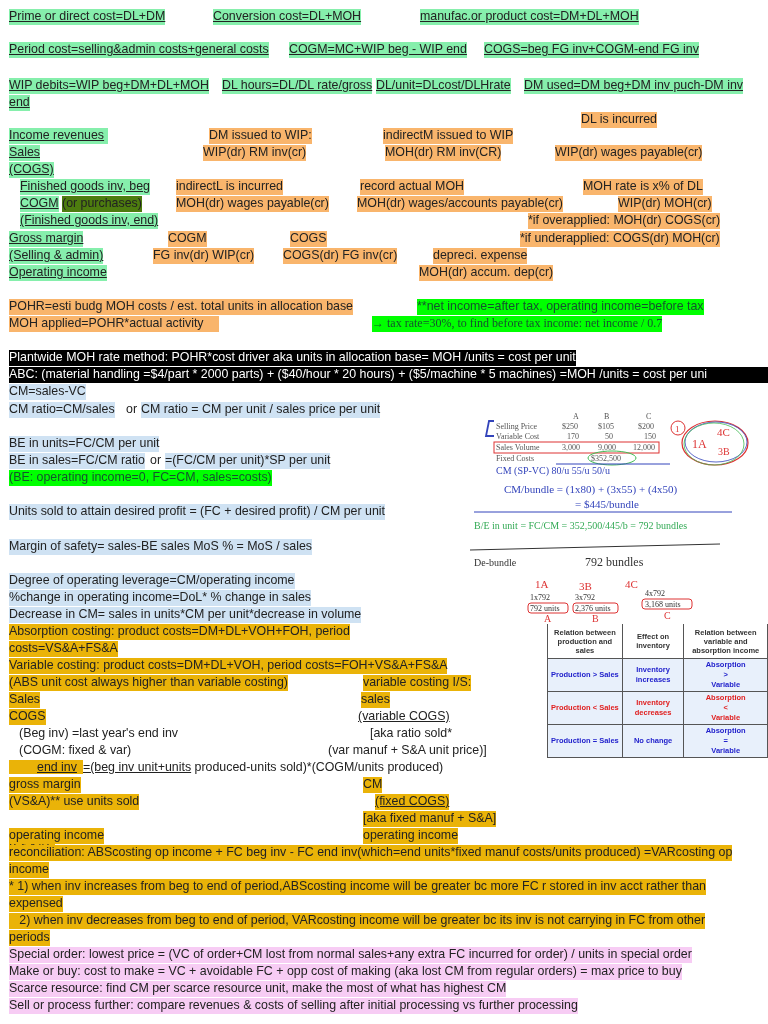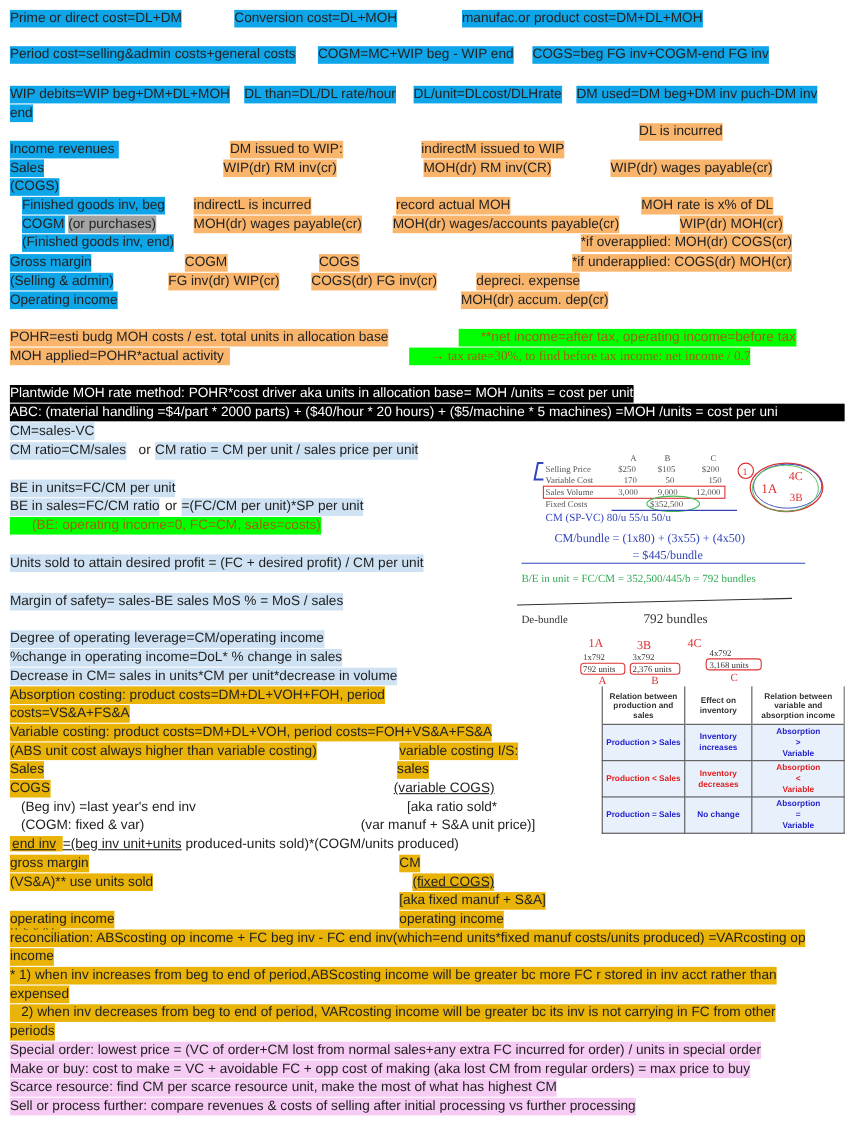--- a/index.html
+++ b/index.html
@@ -1,22 +1,22 @@
 <!DOCTYPE html>
 <html><head>
 <meta charset="utf-8">
 <style>
   html, body { margin:0; padding:0; background:#ffffff; }
   body { width:768px; height:1024px; position:relative; overflow:hidden;
          font-family:"Liberation Sans", sans-serif; font-size:12.4px; color:#222; }
   .t { position:absolute; white-space:nowrap; line-height:15px; height:16px; }
-  .pink { background:#0ea5e9; }
-  .pinkl { background:#a3a3a3; }
+  .pink { background:#86efac;text-decoration:underline; }
+  .pinkl { background:#4d7c0f; }
   .orange { background:#f9b56c; }
-  .lime { background:#00ff00; color:#a16207;padding-left:20px; }
+  .lime { background:#00ff00; color:#14532d; }
   .black { background:#000; color:#fff; }
   .blue { background:#cfe2f3; }
   .green { background:#eab308; }
   .violet { background:#f7ccf4; }
   .serif { font-family:"Liberation Serif", serif; font-size:12px; }
   .ul { text-decoration:underline; }
   .img-area { position:absolute; left:470px; top:408px; width:298px; height:215px; background:#fff; }
   .img-area svg text { font-family:"Liberation Serif", serif; }
   .hw { font-family:"DejaVu Sans", sans-serif; }
   table.rel { position:absolute; left:547px; top:624px; width:221px; border-collapse:collapse;
@@ -31,21 +31,21 @@
 
 <span class="t pink" style="left:9px;top:9px">Prime or direct cost=DL+DM</span>
 <span class="t pink" style="left:213px;top:9px">Conversion cost=DL+MOH</span>
 <span class="t pink" style="left:420px;top:9px">manufac.or product  cost=DM+DL+MOH</span>
 
 <span class="t pink" style="left:9px;top:42px">Period cost=selling&amp;admin costs+general costs</span>
 <span class="t pink" style="left:289px;top:42px">COGM=MC+WIP beg - WIP end</span>
 <span class="t pink" style="left:484px;top:42px">COGS=beg FG inv+COGM-end FG inv</span>
 
 <span class="t pink" style="left:9px;top:78px">WIP debits=WIP beg+DM+DL+MOH</span>
-<span class="t pink" style="left:222px;top:78px">DL than=DL/DL rate/hour</span>
+<span class="t pink" style="left:222px;top:78px">DL hours=DL/DL rate/gross</span>
 <span class="t pink" style="left:376px;top:78px">DL/unit=DLcost/DLHrate</span>
 <span class="t pink" style="left:524px;top:78px">DM used=DM beg+DM inv puch-DM inv</span>
 <span class="t pink" style="left:9px;top:95px">end</span>
 
 <span class="t pink" style="left:9px;top:128px;padding-right:4px">Income revenues</span>
 <span class="t pink" style="left:9px;top:145px">Sales</span>
 <span class="t pink" style="left:9px;top:162px">(COGS)</span>
 <span class="t pink" style="left:20px;top:179px">Finished goods inv, beg</span>
 <span class="t pink" style="left:20px;top:196px">COGM</span>
 <span class="t pinkl" style="left:62px;top:196px">(or purchases)</span>
@@ -71,21 +71,21 @@
 <span class="t orange" style="left:520px;top:231px">*if underapplied: COGS(dr) MOH(cr)</span>
 
 <span class="t orange" style="left:168px;top:231px">COGM</span>
 <span class="t orange" style="left:153px;top:248px">FG inv(dr) WIP(cr)</span>
 <span class="t orange" style="left:290px;top:231px">COGS</span>
 <span class="t orange" style="left:283px;top:248px">COGS(dr) FG inv(cr)</span>
 <span class="t orange" style="left:433px;top:248px">depreci. expense</span>
 <span class="t orange" style="left:419px;top:265px">MOH(dr) accum. dep(cr)</span>
 
 <span class="t orange" style="left:9px;top:299px">POHR=esti budg MOH costs / est. total units in allocation base</span>
-<span class="t orange" style="left:9px;top:316px;padding-right:5px">MOH applied=POHR*actual activity</span>
+<span class="t orange" style="left:9px;top:316px;padding-right:15px">MOH applied=POHR*actual activity</span>
 <span class="t lime" style="left:417px;top:299px">**net income=after tax, operating income=before tax</span>
 <span class="t lime serif" style="left:372px;top:316px">→ tax rate=30%, to find before tax income: net income / 0.7</span>
 
 <span class="t black" style="left:9px;top:350px">Plantwide MOH rate method: POHR*cost driver aka units in allocation base= MOH    /units = cost per unit</span>
 <span class="t black" style="left:9px;top:367px;width:759px;overflow:hidden">ABC: (material handling =$4/part * 2000 parts) + ($40/hour * 20 hours) + ($5/machine * 5 machines) =MOH /units = cost per uni</span>
 
 <span class="t blue" style="left:9px;top:384px">CM=sales-VC</span>
 <span class="t blue" style="left:9px;top:402px">CM ratio=CM/sales</span>
 <span class="t" style="left:126px;top:402px">or</span>
 <span class="t blue" style="left:141px;top:402px">CM ratio = CM per unit / sales price per unit</span>
@@ -112,21 +112,21 @@
 <span class="t green" style="left:9px;top:692px">Sales</span>
 <span class="t green" style="left:361px;top:692px">sales</span>
 <span class="t green" style="left:9px;top:709px">COGS</span>
 <span class="t ul" style="left:358px;top:709px;padding-right:14px">(variable COGS)</span>
 <span class="t" style="left:19px;top:726px">(Beg inv)  =last year's end inv</span>
 <span class="t" style="left:370px;top:726px">[aka ratio sold*</span>
 <span class="t" style="left:19px;top:743px">(COGM: fixed &amp; var)</span>
 <span class="t" style="left:328px;top:743px">(var manuf + S&amp;A unit price)]</span>
 
 <span class="t" style="left:9px;top:760px">
-  <span class="green ul" style="padding-left:2px;padding-right:6px">end inv</span><span class="ul">=(beg inv unit+units</span><span> produced-units sold)*(COGM/units produced)</span>
+  <span class="green ul" style="padding-left:28px;padding-right:6px">end inv</span><span class="ul">=(beg inv unit+units</span><span> produced-units sold)*(COGM/units produced)</span>
 </span>
 
 <span class="t green" style="left:9px;top:777px">gross margin</span>
 <span class="t green" style="left:363px;top:777px">CM</span>
 <span class="t green" style="left:9px;top:794px">(VS&amp;A)** use units sold</span>
 <span class="t green ul" style="left:375px;top:794px">(fixed COGS)</span>
 <span class="t green ul" style="left:9px;top:839px;padding-right:5px">(FS&amp;A)</span>
 <span class="t green" style="left:363px;top:811px">[aka fixed manuf + S&amp;A]</span>
 <span class="t green" style="left:9px;top:828px">operating income</span>
 <span class="t green" style="left:363px;top:828px">operating income</span>

